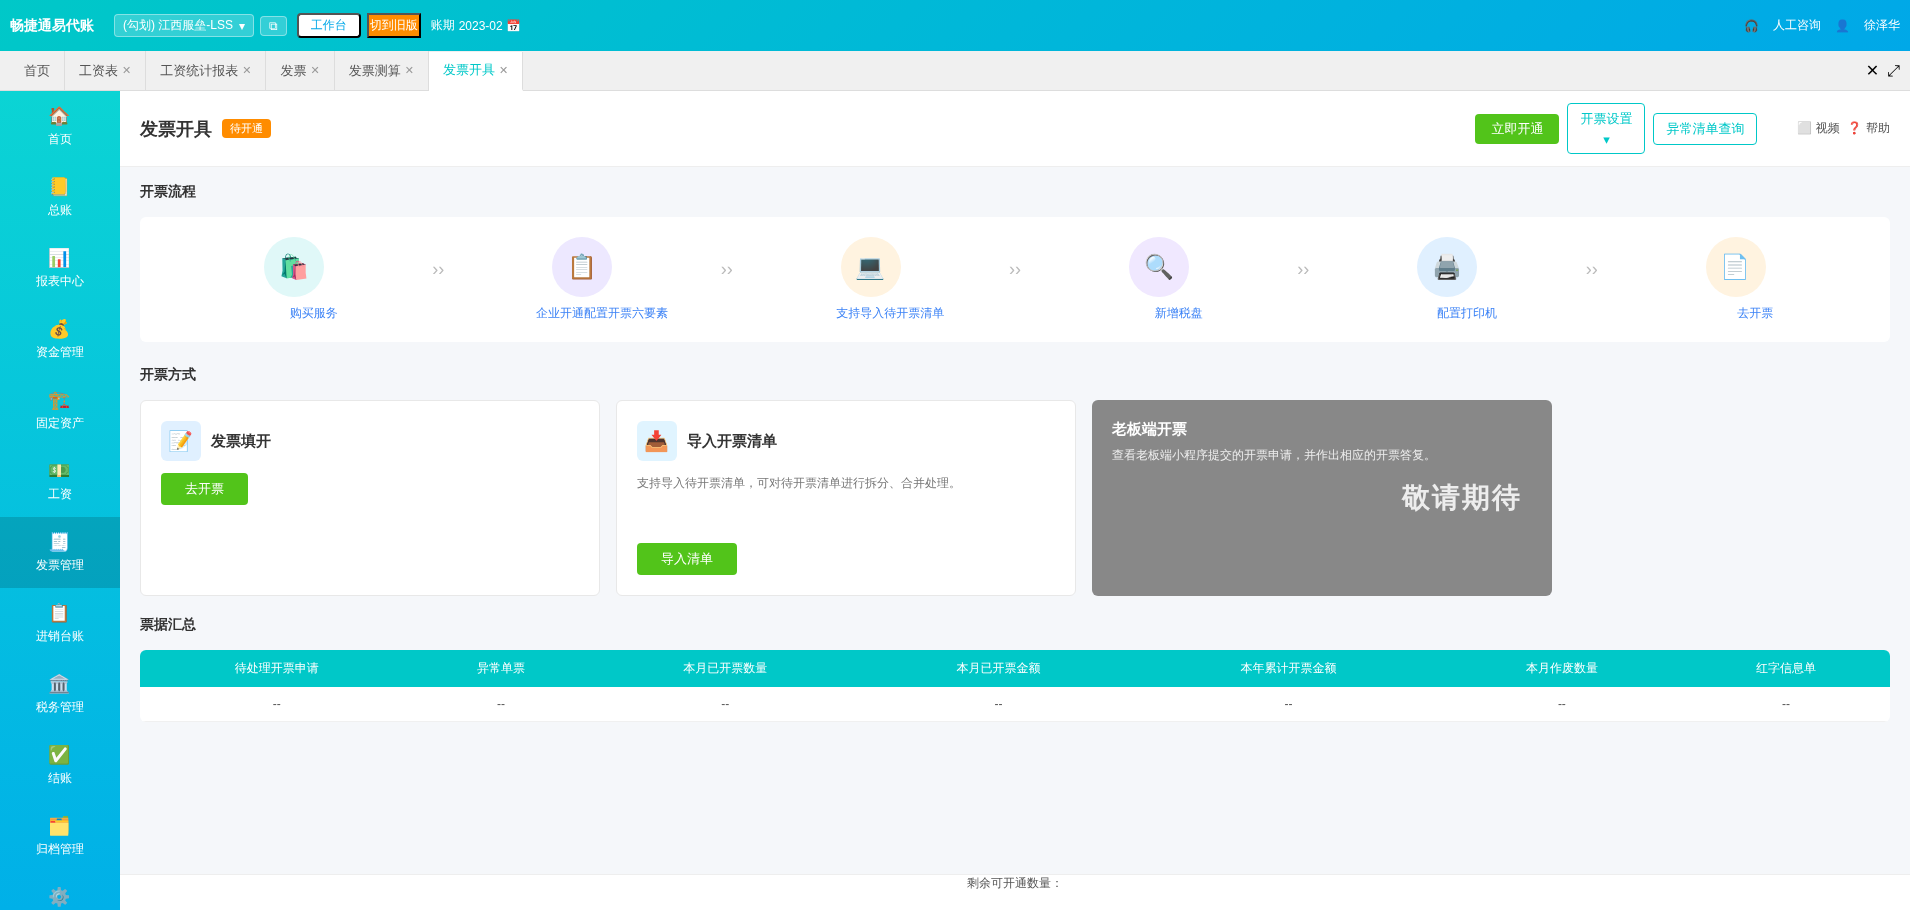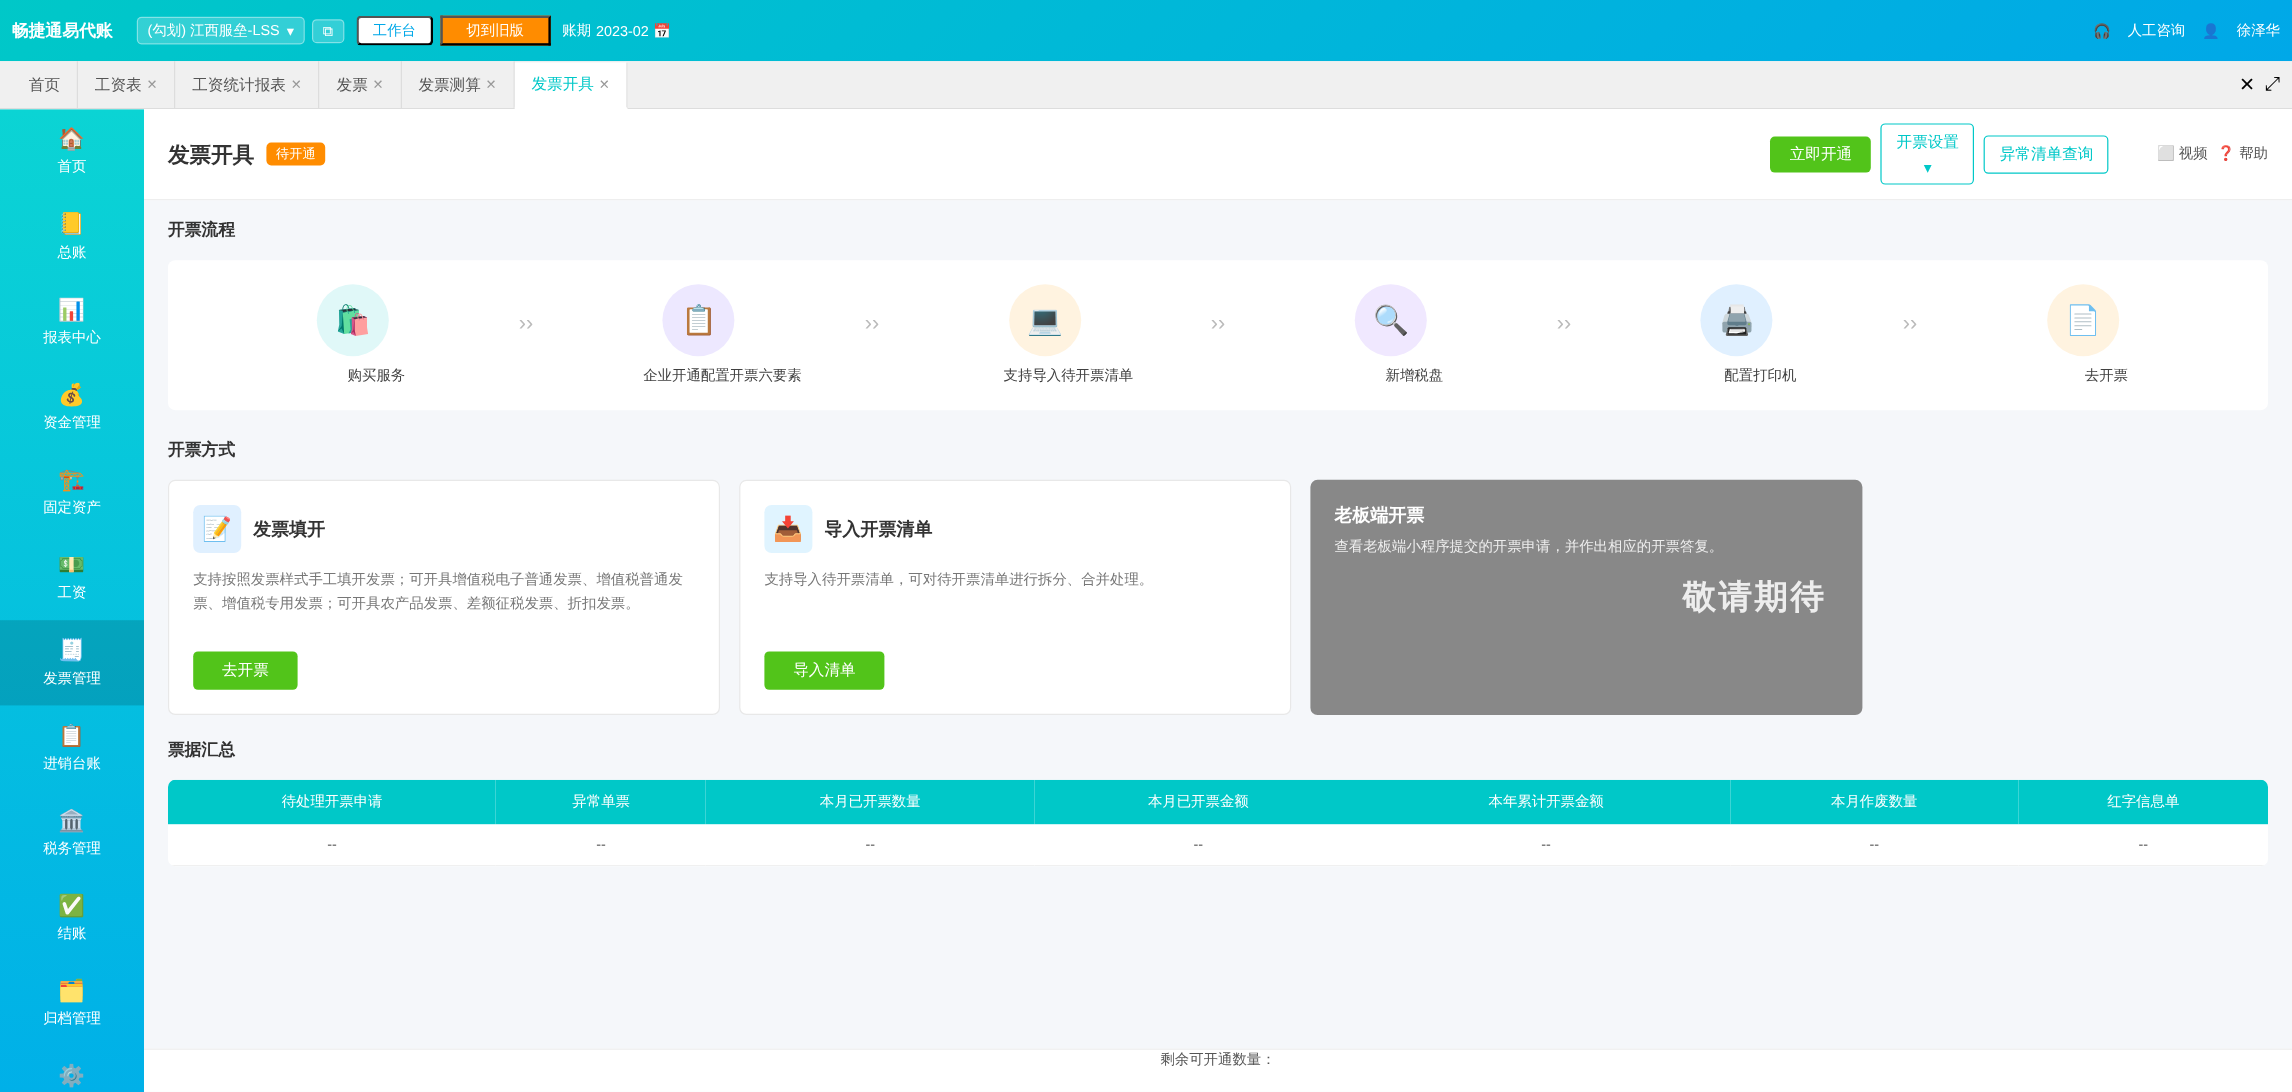--- a/index.html
+++ b/index.html
@@ -45,21 +45,21 @@
       border-radius: 4px;
       padding: 2px 12px;
       margin-left: 10px;
       font-size: 12px;
       cursor: pointer;
     }
     .top-bar .switch-btn {
       background: #ff8c00;
       color: white;
       border-radius: 0;
-      padding: 2px 20px;
+      padding: 2px 1px;
       margin-left: 6px;
       font-size: 12px;
       cursor: pointer;
     }
     .top-bar .right-actions {
       margin-left: auto;
       display: flex;
       align-items: center;
       gap: 14px;
       font-size: 12px;
@@ -229,21 +229,21 @@
       width: 60px;
       height: 60px;
       border-radius: 50%;
       display: flex;
       align-items: center;
       justify-content: center;
       font-size: 24px;
     }
     .flow-step .step-label {
       font-size: 12px;
-      color: #404040;
+      color: #3b82f6;
       text-align: center;
       margin-left: 39px;
     }
     .flow-arrow {
       color: #bbb;
       font-size: 18px;
       flex-shrink: 0;
       margin: 0 4px;
       padding-bottom: 20px;
     }
@@ -539,21 +539,20 @@
       </div>
 
       <div class="section-title">开票方式</div>
       <div class="invoice-methods">
 
         <div class="method-card">
           <div class="method-card-header">
             <div class="method-icon" style="background:#e0f0ff;">📝</div>
             <span class="method-title">发票填开</span>
           </div>
-          <p class="method-desc">支持按照发票样式手工填开发票；可开具增值税电子普通发票、增值税普通发票、增值税专用发票；可开具农产品发票、差额征税发票、折扣发票。</p>
           <button class="btn-green-solid">去开票</button>
         </div>
 
         <div class="method-card">
           <div class="method-card-header">
             <div class="method-icon" style="background:#e0f4ff;">📥</div>
             <span class="method-title">导入开票清单</span>
           </div>
           <p class="method-desc">支持导入待开票清单，可对待开票清单进行拆分、合并处理。</p>
           <button class="btn-green-solid">导入清单</button>

